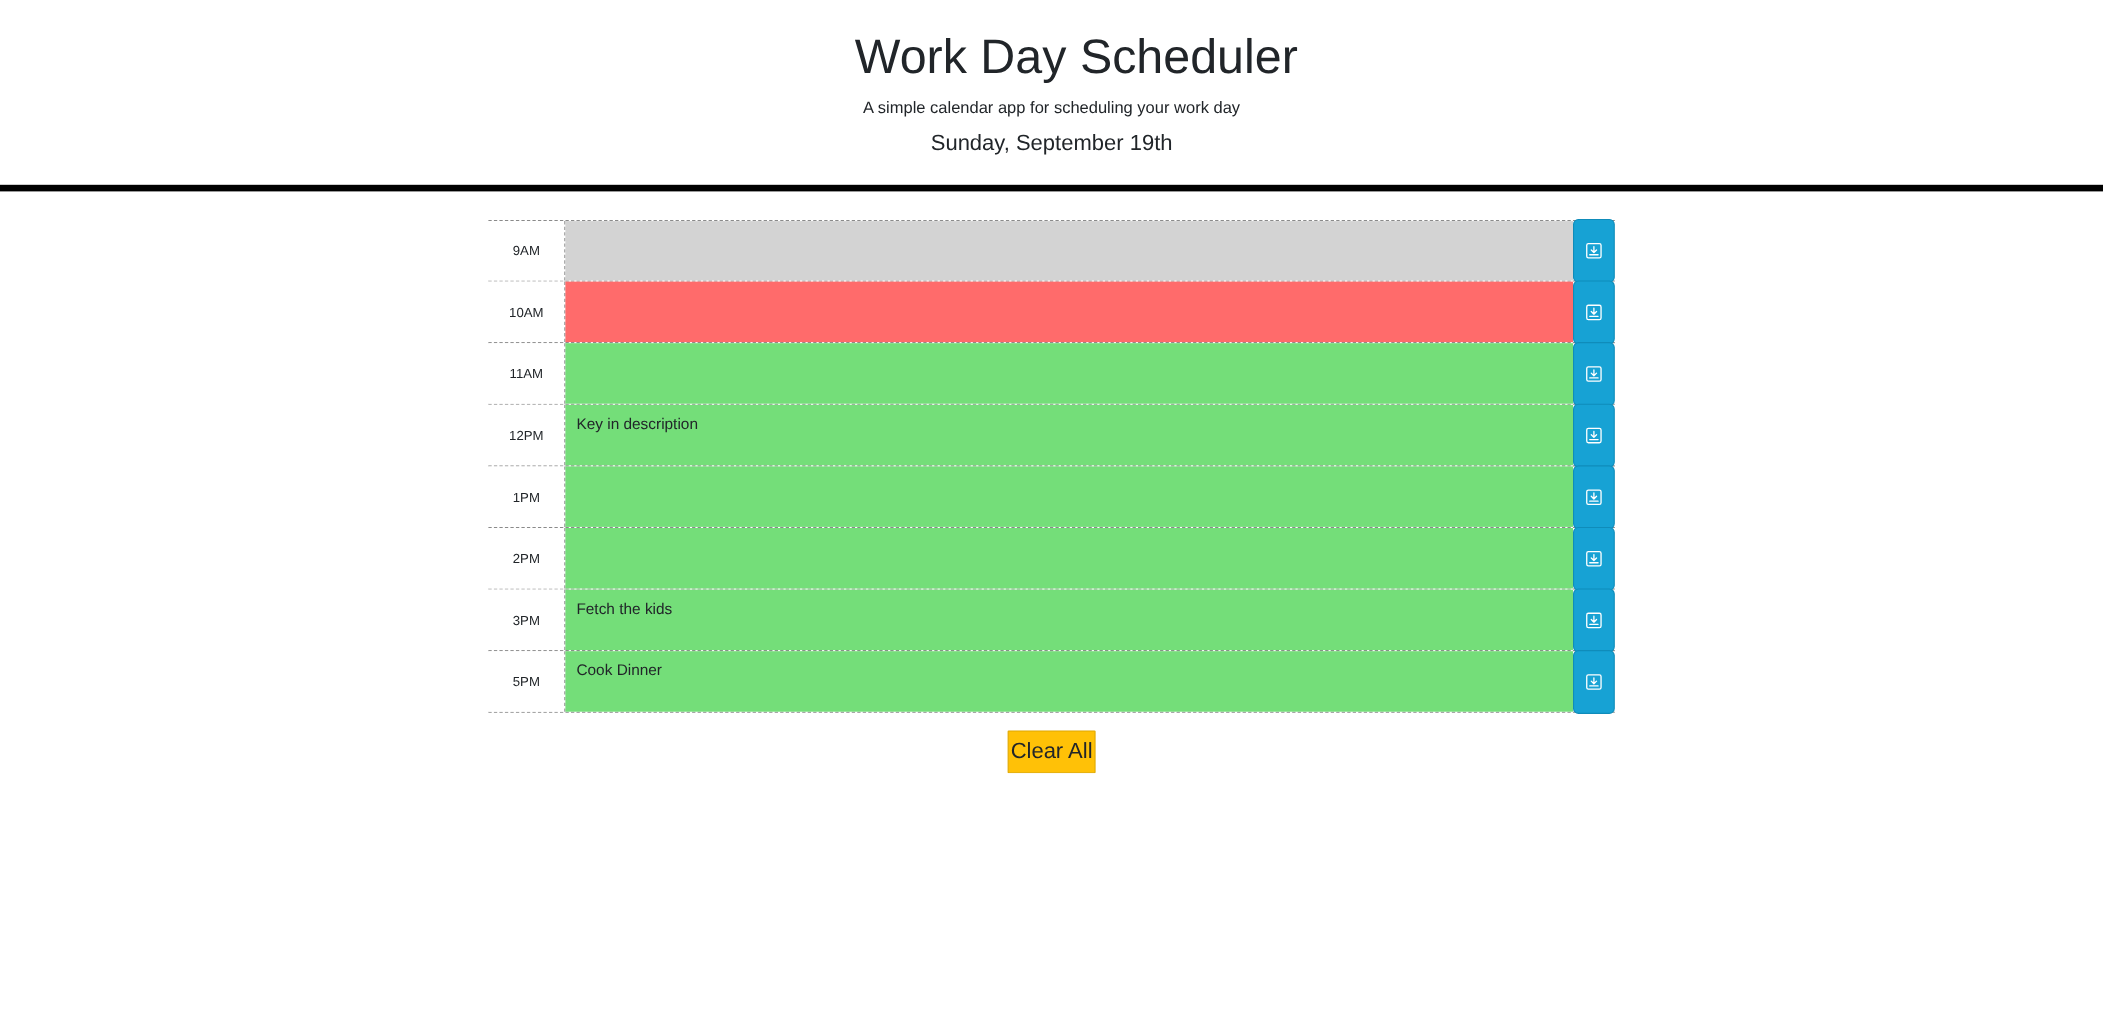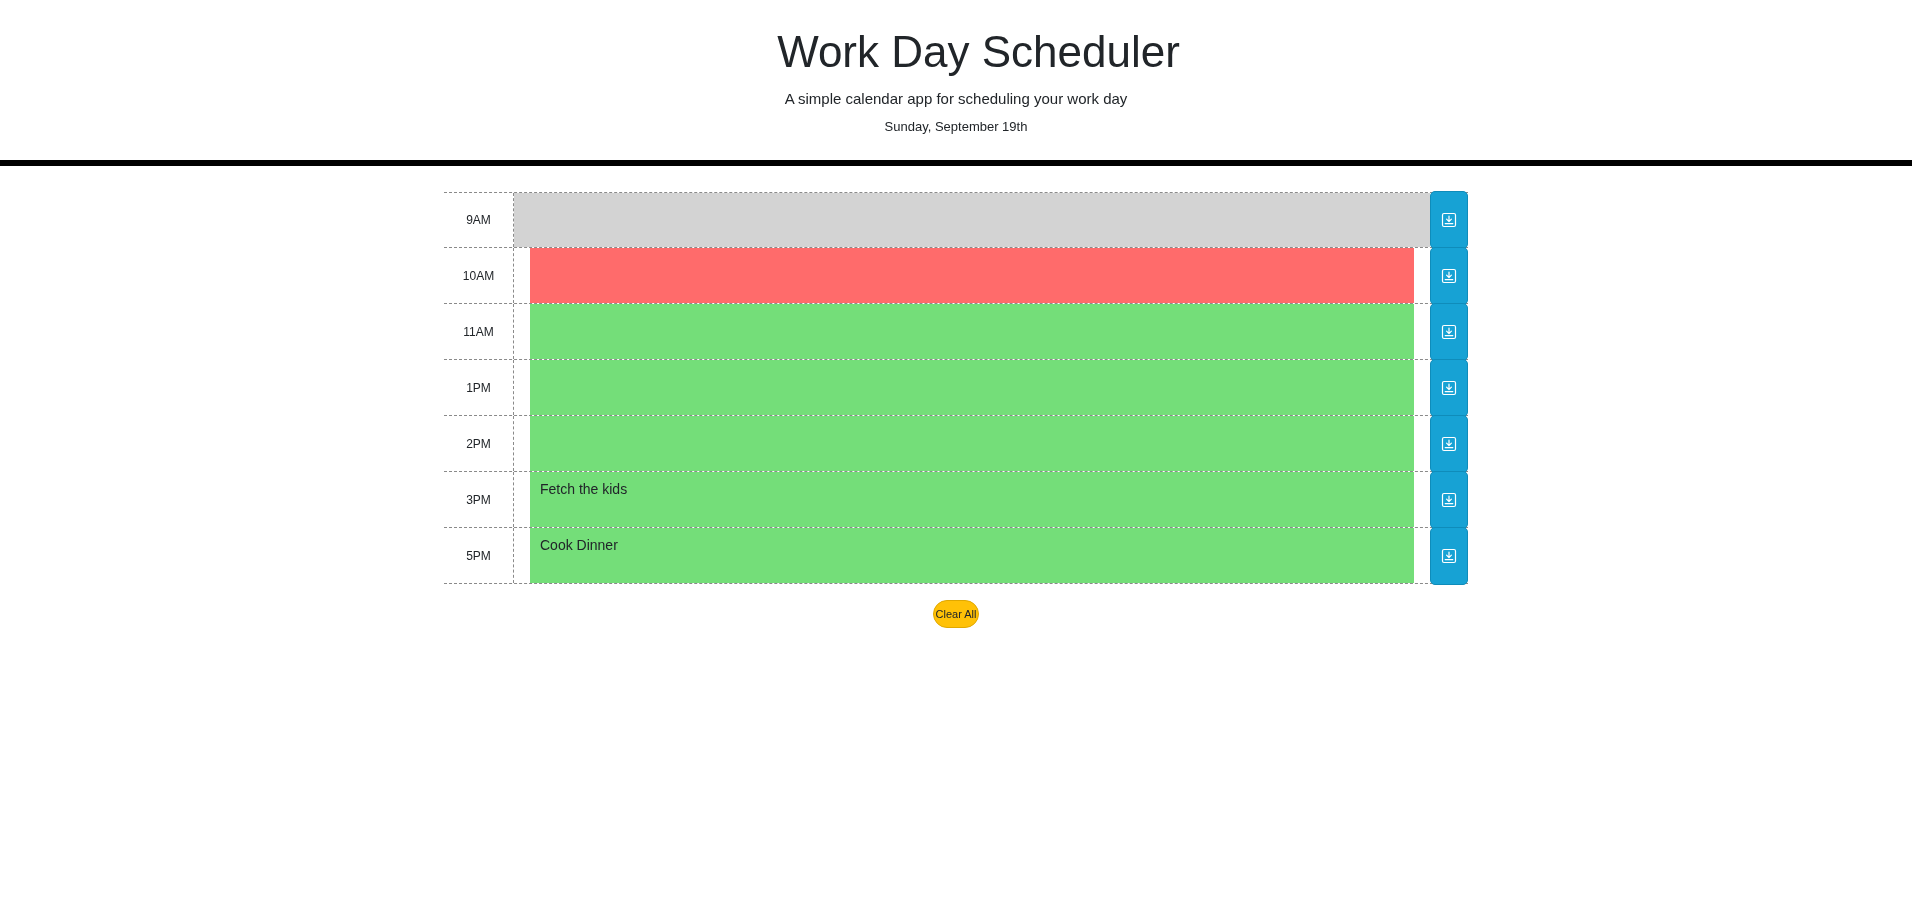--- a/index.html
+++ b/index.html
@@ -26,21 +26,21 @@
     font-family: "Liberation Sans", sans-serif;
     padding-left: 45px;
   }
   .app-subtitle {
     font-size: 15px;
     font-weight: 400;
     margin: 0 0 12px 0;
     color: #212529;
   }
   .current-day {
-    font-size: 13px;
+    font-size: 20px;
     font-weight: 400;
     margin: 0;
     color: #212529;
   }
 
   .rule {
     height: 6px;
     background: #000000;
     width: 100%;
   }
@@ -52,21 +52,21 @@
   }
 
   .time-block {
     display: flex;
     align-items: stretch;
     height: 56px;
     margin-bottom: 0;
     border-top: 1px dashed #8a8a8a;
     border-bottom: 1px dashed #8a8a8a;
   }
-  .time-block + .time-block { border-top: none; gap: 16px; }
+  .time-block + .time-block { border-top: none; }
 
   .hour {
     width: 70px;
     min-width: 70px;
     display: flex;
     align-items: center;
     justify-content: center;
     font-size: 12px;
     color: #212529;
     background: #ffffff;
@@ -106,22 +106,22 @@
   }
   .saveBtn svg { display: block; }
 
   .clear-wrap {
     text-align: center;
     padding: 16px 0 0 0;
   }
   .clear-btn {
     background: #ffc107;
     border: 1px solid #e0a800;
-    border-radius: 15px;
-    font-size: 11px;
+    border-radius: 1px;
+    font-size: 20px;
     color: #212529;
     padding: 7px 2px;
     cursor: pointer;
     font-family: "Liberation Sans", sans-serif;
   }
 </style>
 </head>
 <body>
 
 <div class="jumbotron">
@@ -167,20 +167,33 @@
           <span>
             <svg width="16" height="16" viewBox="0 0 16 16" fill="none" stroke="#ffffff" stroke-width="1.2">
               <rect x="1.5" y="1.5" width="13" height="13" rx="1.5"></rect>
               <path d="M8 4.2 v5.2 M5.6 7.2 L8 9.6 L10.4 7.2" stroke-linecap="round" stroke-linejoin="round"></path>
               <path d="M4.2 11.6 h7.6" stroke-linecap="round"></path>
             </svg>
           </span>
         </button>
       </div>
       <div class="time-block future">
+        <div class="hour">12PM</div>
+        <textarea class="description" style="">Key in description</textarea>
+        <button class="saveBtn">
+          <span>
+            <svg width="16" height="16" viewBox="0 0 16 16" fill="none" stroke="#ffffff" stroke-width="1.2">
+              <rect x="1.5" y="1.5" width="13" height="13" rx="1.5"></rect>
+              <path d="M8 4.2 v5.2 M5.6 7.2 L8 9.6 L10.4 7.2" stroke-linecap="round" stroke-linejoin="round"></path>
+              <path d="M4.2 11.6 h7.6" stroke-linecap="round"></path>
+            </svg>
+          </span>
+        </button>
+      </div>
+      <div class="time-block future">
         <div class="hour">1PM</div>
         <textarea class="description" style=""></textarea>
         <button class="saveBtn">
           <span>
             <svg width="16" height="16" viewBox="0 0 16 16" fill="none" stroke="#ffffff" stroke-width="1.2">
               <rect x="1.5" y="1.5" width="13" height="13" rx="1.5"></rect>
               <path d="M8 4.2 v5.2 M5.6 7.2 L8 9.6 L10.4 7.2" stroke-linecap="round" stroke-linejoin="round"></path>
               <path d="M4.2 11.6 h7.6" stroke-linecap="round"></path>
             </svg>
           </span>

